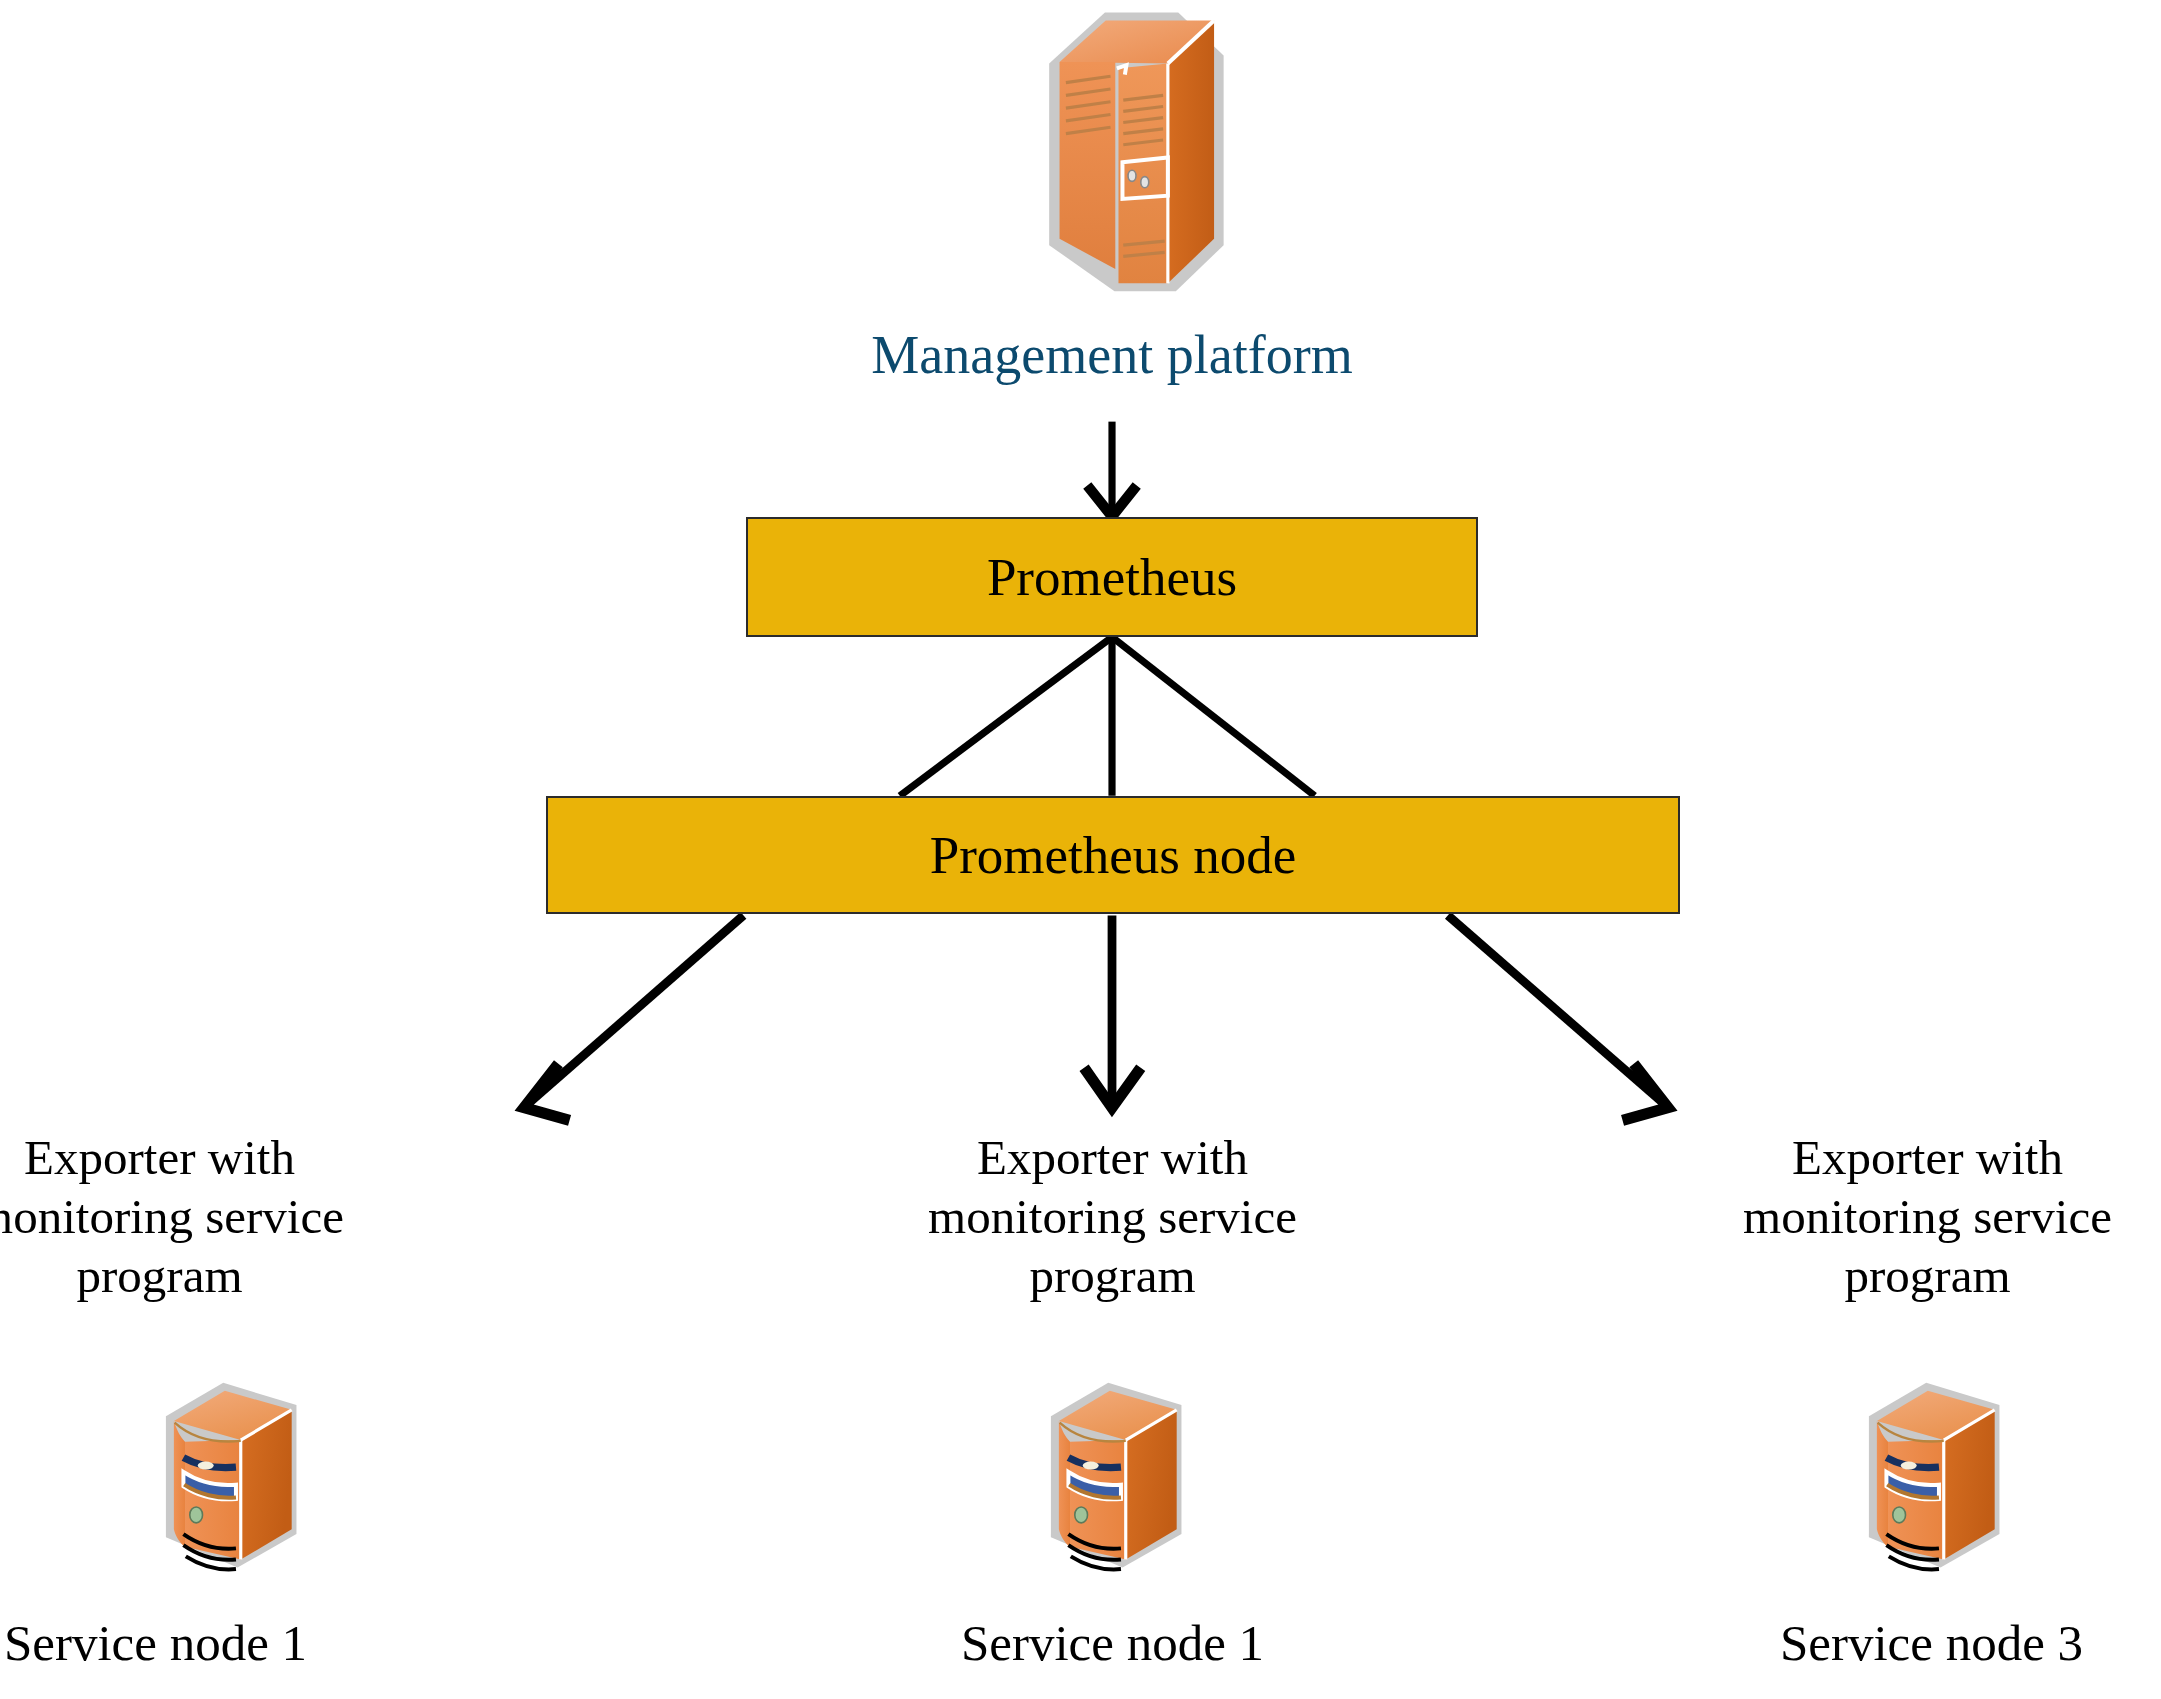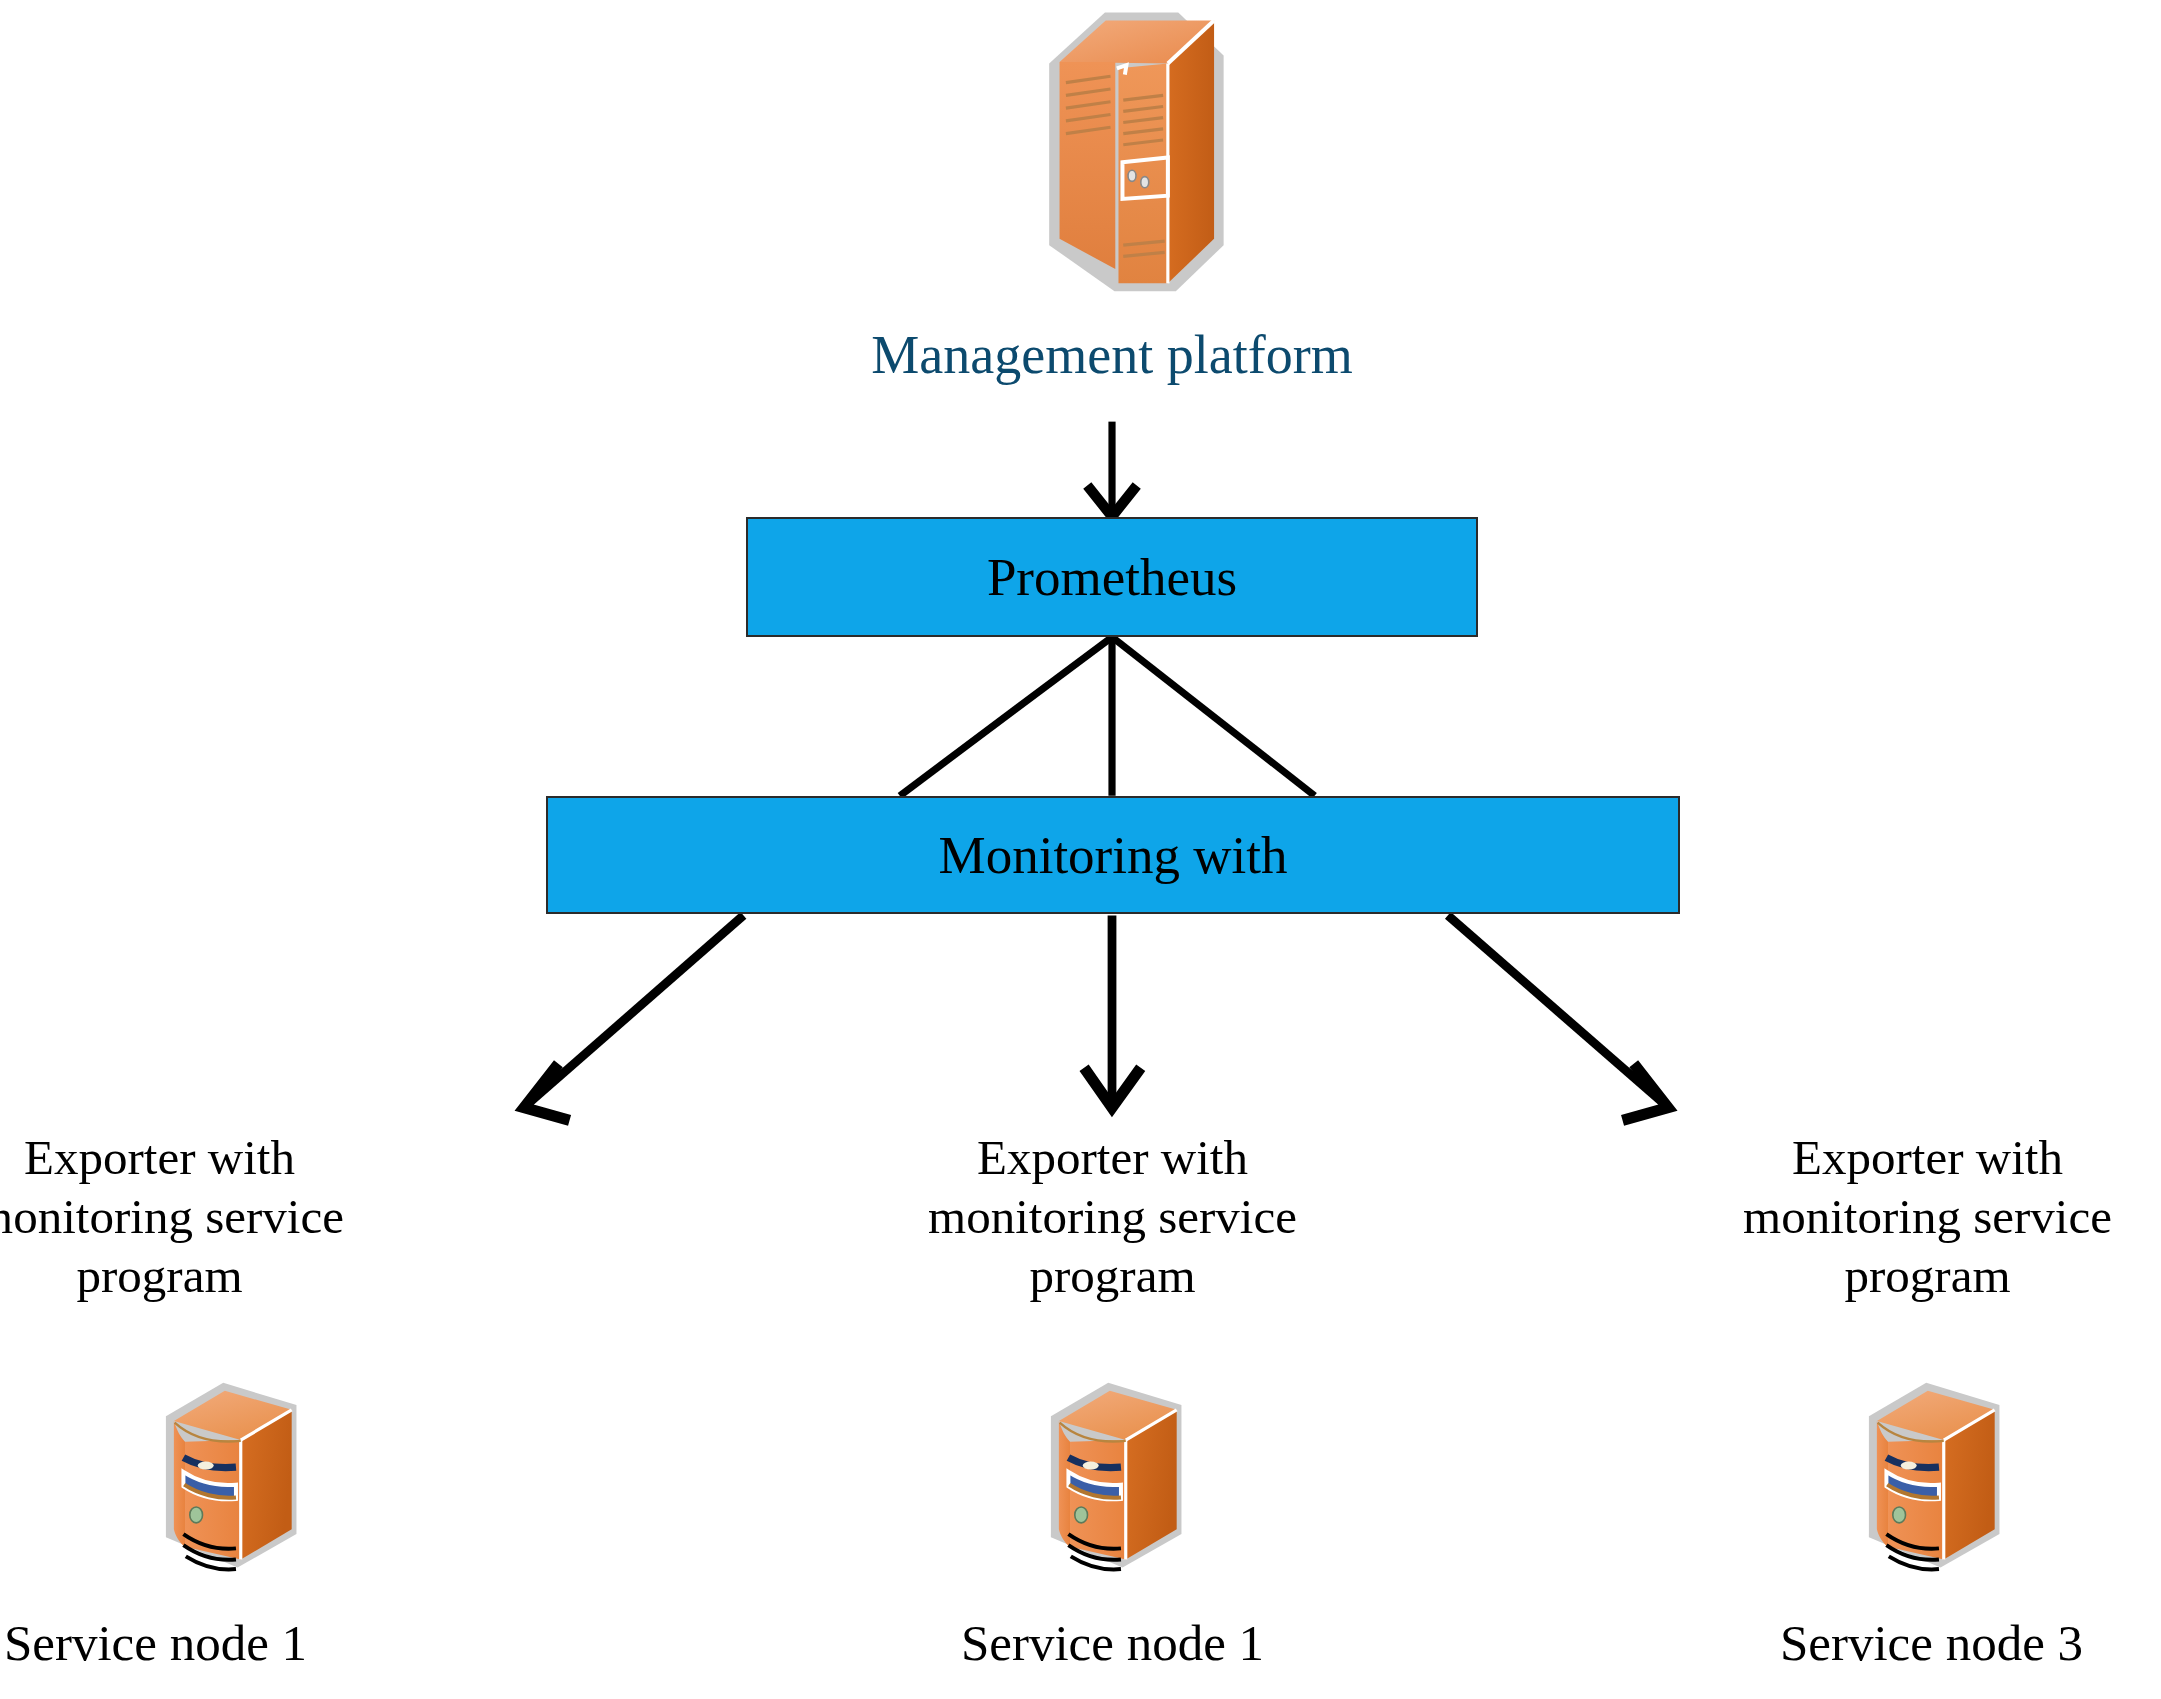--- a/index.html
+++ b/index.html
@@ -29,21 +29,21 @@
     left: 0; top: 0;
     width: 2161px;
     height: 1700px;
     pointer-events: none;
   }
 
   
   .node-box {
     position: absolute;
     box-sizing: border-box;
-    background: #0ea5e9;
+    background: #eab308;
     border: 2.4px solid #2b2b2b;
     display: flex;
     align-items: center;
     justify-content: center;
   }
   .node-box .node-label {
     font-family: "Liberation Serif", "DejaVu Serif", serif;
     font-size: 53px;
     line-height: 1;
     letter-spacing: 0px;
@@ -207,21 +207,21 @@
     </svg>
   </div>
 
   <div class="plain-label" id="label-management-platform">Management platform</div>
 
   <div class="node-box" id="box-prometheus">
     <span class="node-label">Prometheus</span>
   </div>
 
   <div class="node-box" id="box-monitoring-node">
-    <span class="node-label">Monitoring with</span>
+    <span class="node-label">Prometheus node</span>
   </div>
 
   <div class="exporter-caption" style="left:-64px; top:1129px;">
     <div>Exporter with</div>
     <div>monitoring service</div>
     <div>program</div>
   </div>
 
   <div class="icon-wrap" style="left:148px; top:1378px;">
     <svg width="160" height="203" viewBox="0 0 200 255" xmlns="http://www.w3.org/2000/svg">

